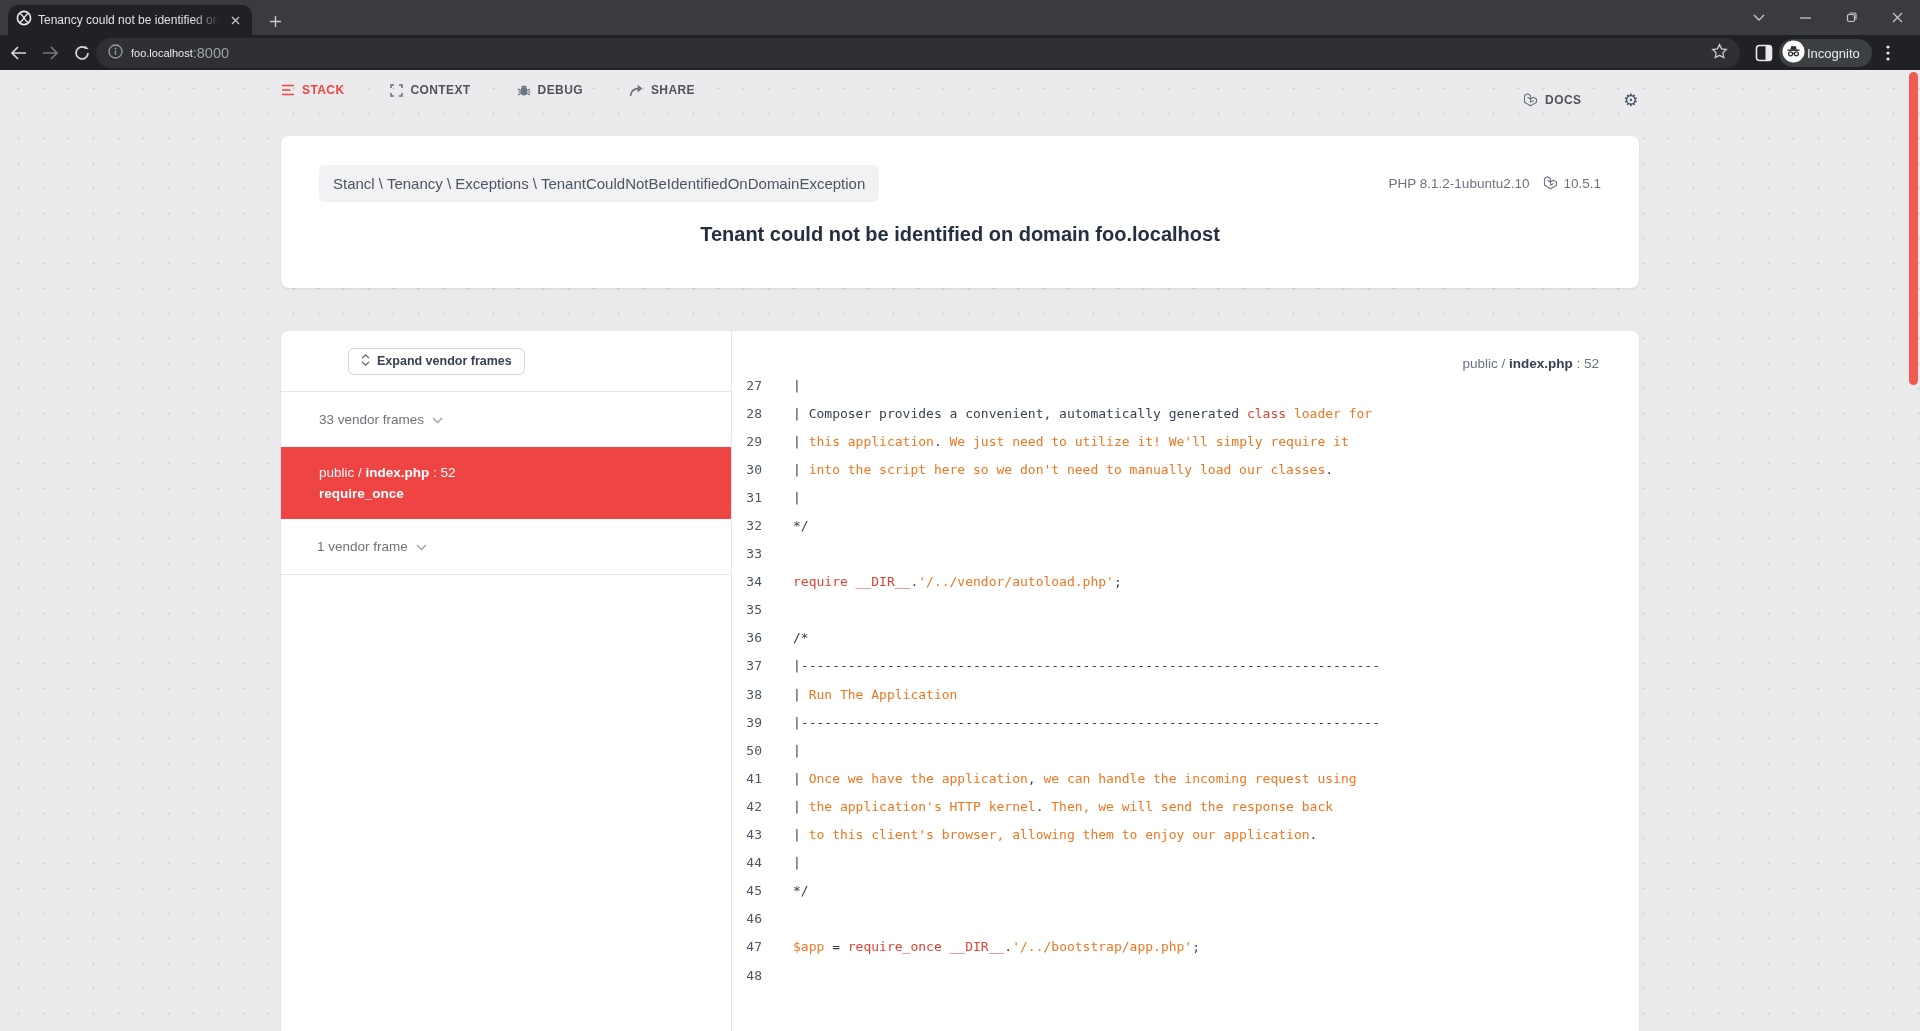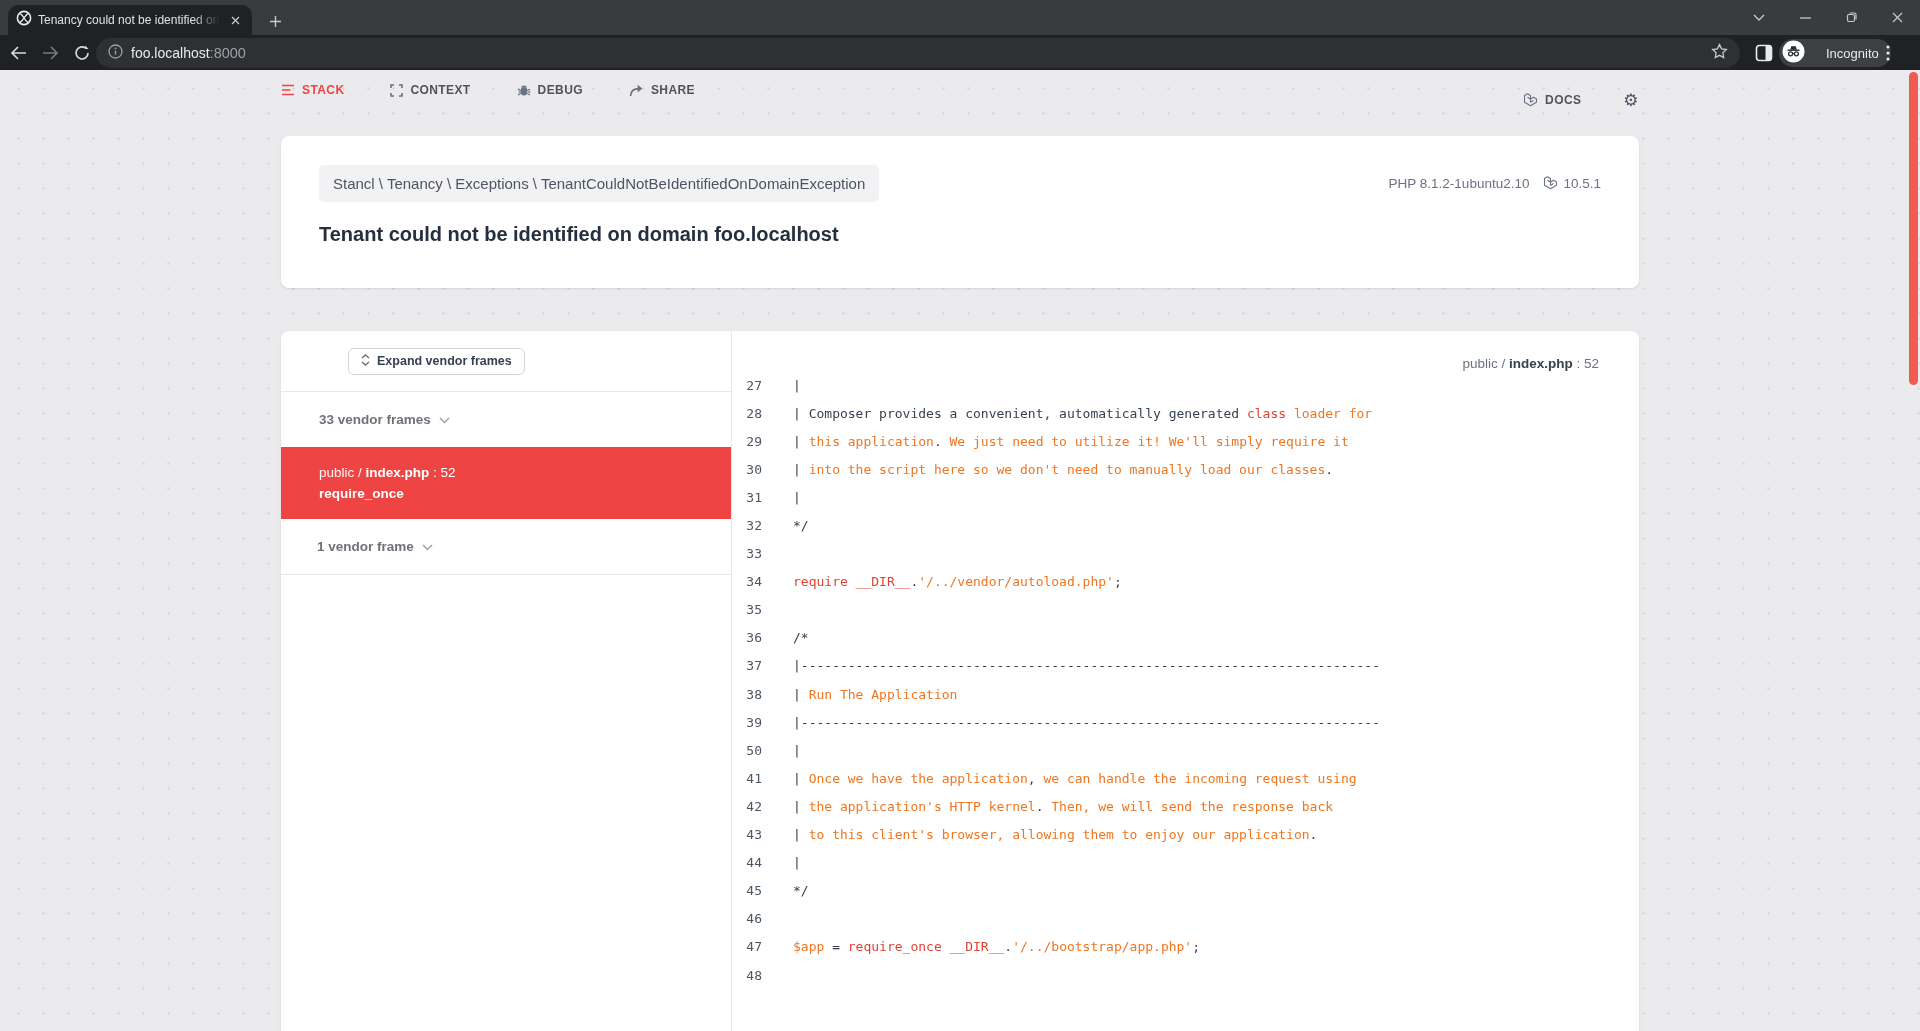--- a/index.html
+++ b/index.html
@@ -12,27 +12,27 @@
   .tab-title{color:#dfe1e5;font-size:12px;white-space:nowrap;overflow:hidden;flex:1;margin:0 6px;
     -webkit-mask-image:linear-gradient(90deg,#000 85%,transparent);mask-image:linear-gradient(90deg,#000 85%,transparent);}
   .tab-close{color:#c8c9cb;font-size:13px;width:18px;height:18px;display:flex;align-items:center;justify-content:center;border-radius:50%;}
   .newtab{position:absolute;left:262px;top:8px;width:26px;height:26px;display:flex;align-items:center;justify-content:center;color:#c8c9cb;border-radius:50%;}
   .wincontrols{position:absolute;right:0;top:0;height:35px;display:flex;}
   .winbtn{width:46px;height:35px;display:flex;align-items:center;justify-content:center;color:#c7c8ca;}
   .toolbar{position:absolute;top:35px;left:0;right:0;height:35px;background:#202124;display:flex;align-items:center;}
   .navbtn{width:28px;height:28px;display:flex;align-items:center;justify-content:center;margin-left:4px;}
   .omnibox{position:absolute;left:96px;top:3px;width:1644px;height:30px;background:#2f3033;border-radius:15px;
     display:flex;align-items:center;padding:0 12px;box-sizing:border-box;}
-  .url-host{color:#e8eaed;font-size:14px;margin-left:8px;}
+  .url-host{color:#e8eaed;font-size:11px;margin-left:8px;}
   .url-port{color:#9aa0a6;font-size:14.5px;}
   .omni-spacer{flex:1;}
   .sidepanel-btn{position:absolute;left:1750px;top:5px;width:28px;height:26px;display:flex;align-items:center;justify-content:center;}
   .incog{position:absolute;left:1779px;top:4px;height:28px;background:#3d4043;border-radius:14px;
     display:flex;align-items:center;padding:0 12px 0 3px;}
-  .incog-label{color:#e8eaed;font-size:13px;margin-left:21px;}
+  .incog-label{color:#e8eaed;font-size:13px;margin-left:2px;}
   .menu-dots{position:absolute;left:1876px;top:5px;width:24px;height:26px;display:flex;align-items:center;justify-content:center;color:#e8eaed;font-size:15px;letter-spacing:0;}
   
   .page{position:absolute;top:70px;left:0;width:1920px;height:961px;overflow:hidden;
     background-color:#ebebed;
     background-image:radial-gradient(circle,#d8d8dc 1.4px,transparent 1.4px);
     background-size:25px 25px;background-position:6px 6px;}
   .container{width:1358px;margin:0 auto;}
   .pageheader{height:40px;display:flex;align-items:center;justify-content:space-between;}
   .ph-left{display:flex;align-items:center;gap:46px;}
   .ph-right{display:flex;align-items:center;gap:42px;margin-top:19px;}
@@ -40,28 +40,28 @@
   .ph-item.active{color:#ef4444;}
   .ph-item svg{display:block;}
   .gear{font-size:17px;color:#4b5563;font-family:"DejaVu Sans",sans-serif;}
   
   .card{background:#fff;border-radius:8px;box-shadow:0 1px 2px rgba(0,0,0,.06),0 1px 4px rgba(0,0,0,.04);}
   .exc-card{margin-top:26px;height:152px;box-sizing:border-box;padding:29px 38px;}
   .exc-top{display:flex;align-items:center;justify-content:space-between;}
   .exc-chip{background:#f2f2f4;border-radius:5px;padding:10px 14px;font-size:15px;color:#4b5563;}
   .exc-meta{display:flex;align-items:center;gap:14px;color:#6b7280;font-size:13.5px;}
   .exc-ver{display:flex;align-items:center;gap:5px;}
-  .exc-title{margin-top:21px;font-size:20px;font-weight:600;color:#25303e;}
+  .exc-title{margin-top:21px;font-size:20px;font-weight:600;color:#25303e;text-align:center;}
   
   .stack-card{margin-top:43px;height:810px;display:flex;overflow:hidden;}
   .stack-left{width:451px;flex:0 0 451px;border-right:1px solid #e5e7eb;box-sizing:border-box;}
   .expand-row{height:61px;border-bottom:1px solid #e5e7eb;display:flex;align-items:center;padding-left:67px;box-sizing:border-box;}
   .expand-btn{display:flex;align-items:center;gap:7px;background:#fff;border:1px solid #d4d4d8;border-radius:6px;
     padding:5px 12px;font-size:12.5px;font-weight:600;color:#374151;cursor:pointer;}
-  .group-row{height:55px;display:flex;align-items:center;gap:8px;padding-left:38px;font-size:13.5px;color:#71717a;cursor:pointer;font-weight:bold;}
+  .group-row{height:55px;display:flex;align-items:center;gap:8px;padding-left:38px;font-size:13.5px;color:#71717a;cursor:pointer;}
   .group-row.bordered{border-bottom:1px solid #e5e7eb;padding-left:36px;}
   .frame-selected{background:#ef4444;color:#fff;padding:15px 38px;line-height:21px;font-size:13.5px;cursor:pointer;}
   .frame-selected .fpath{opacity:.95;}
   .frame-selected b{font-weight:700;}
   .frame-method{font-weight:700;}
   
   .stack-right{flex:1;box-sizing:border-box;padding-top:25px;overflow:hidden;}
   .code-header{text-align:right;padding-right:40px;font-size:13.5px;color:#6b7280;}
   .code-header b{color:#374151;font-weight:700;}
   .code-block{margin-top:0;font-family:"DejaVu Sans Mono",monospace;font-size:13px;}

